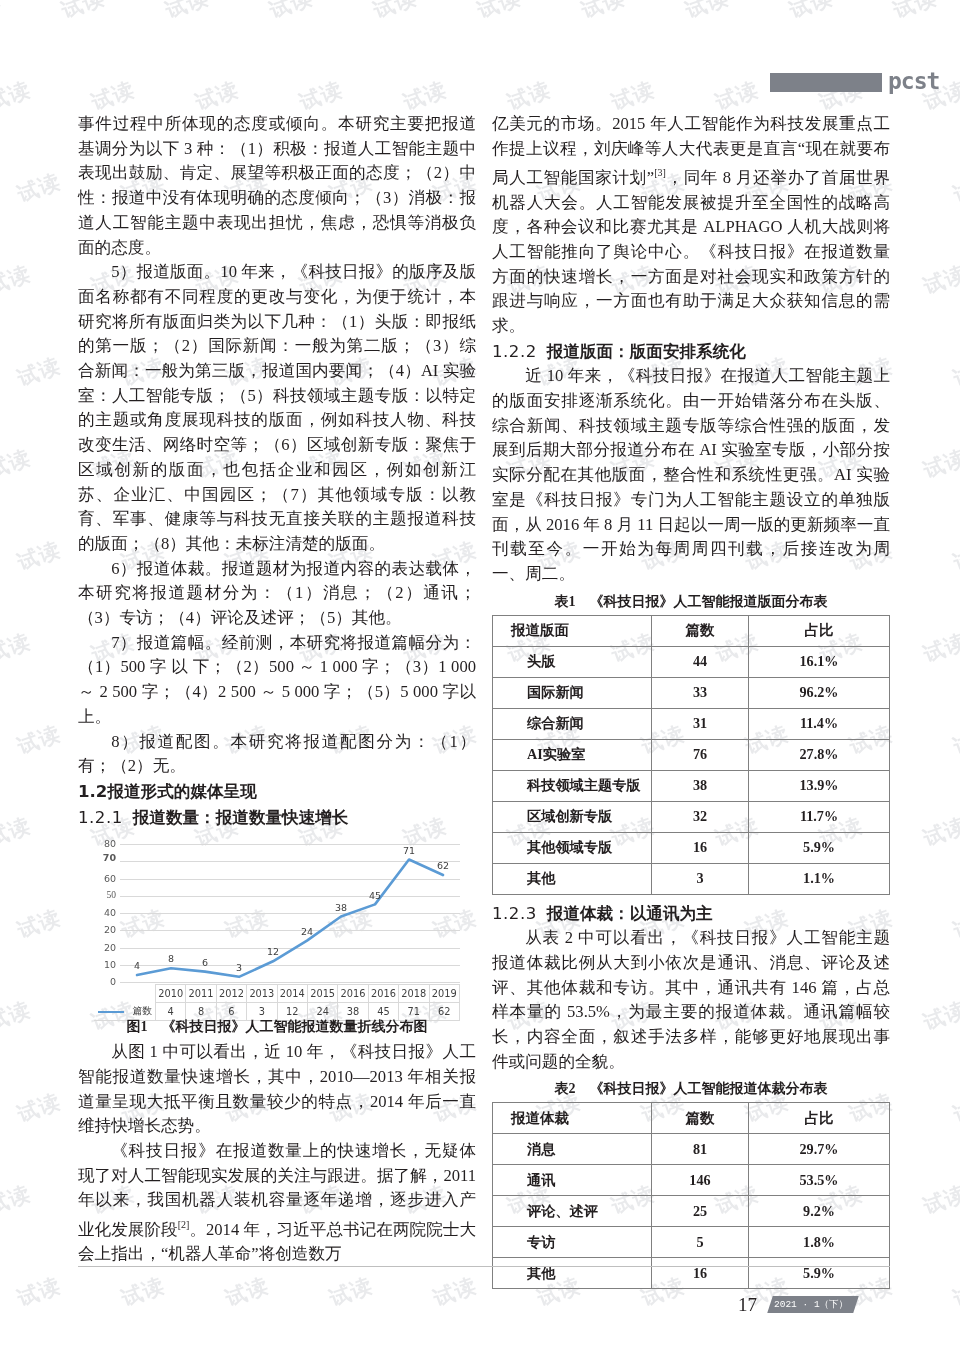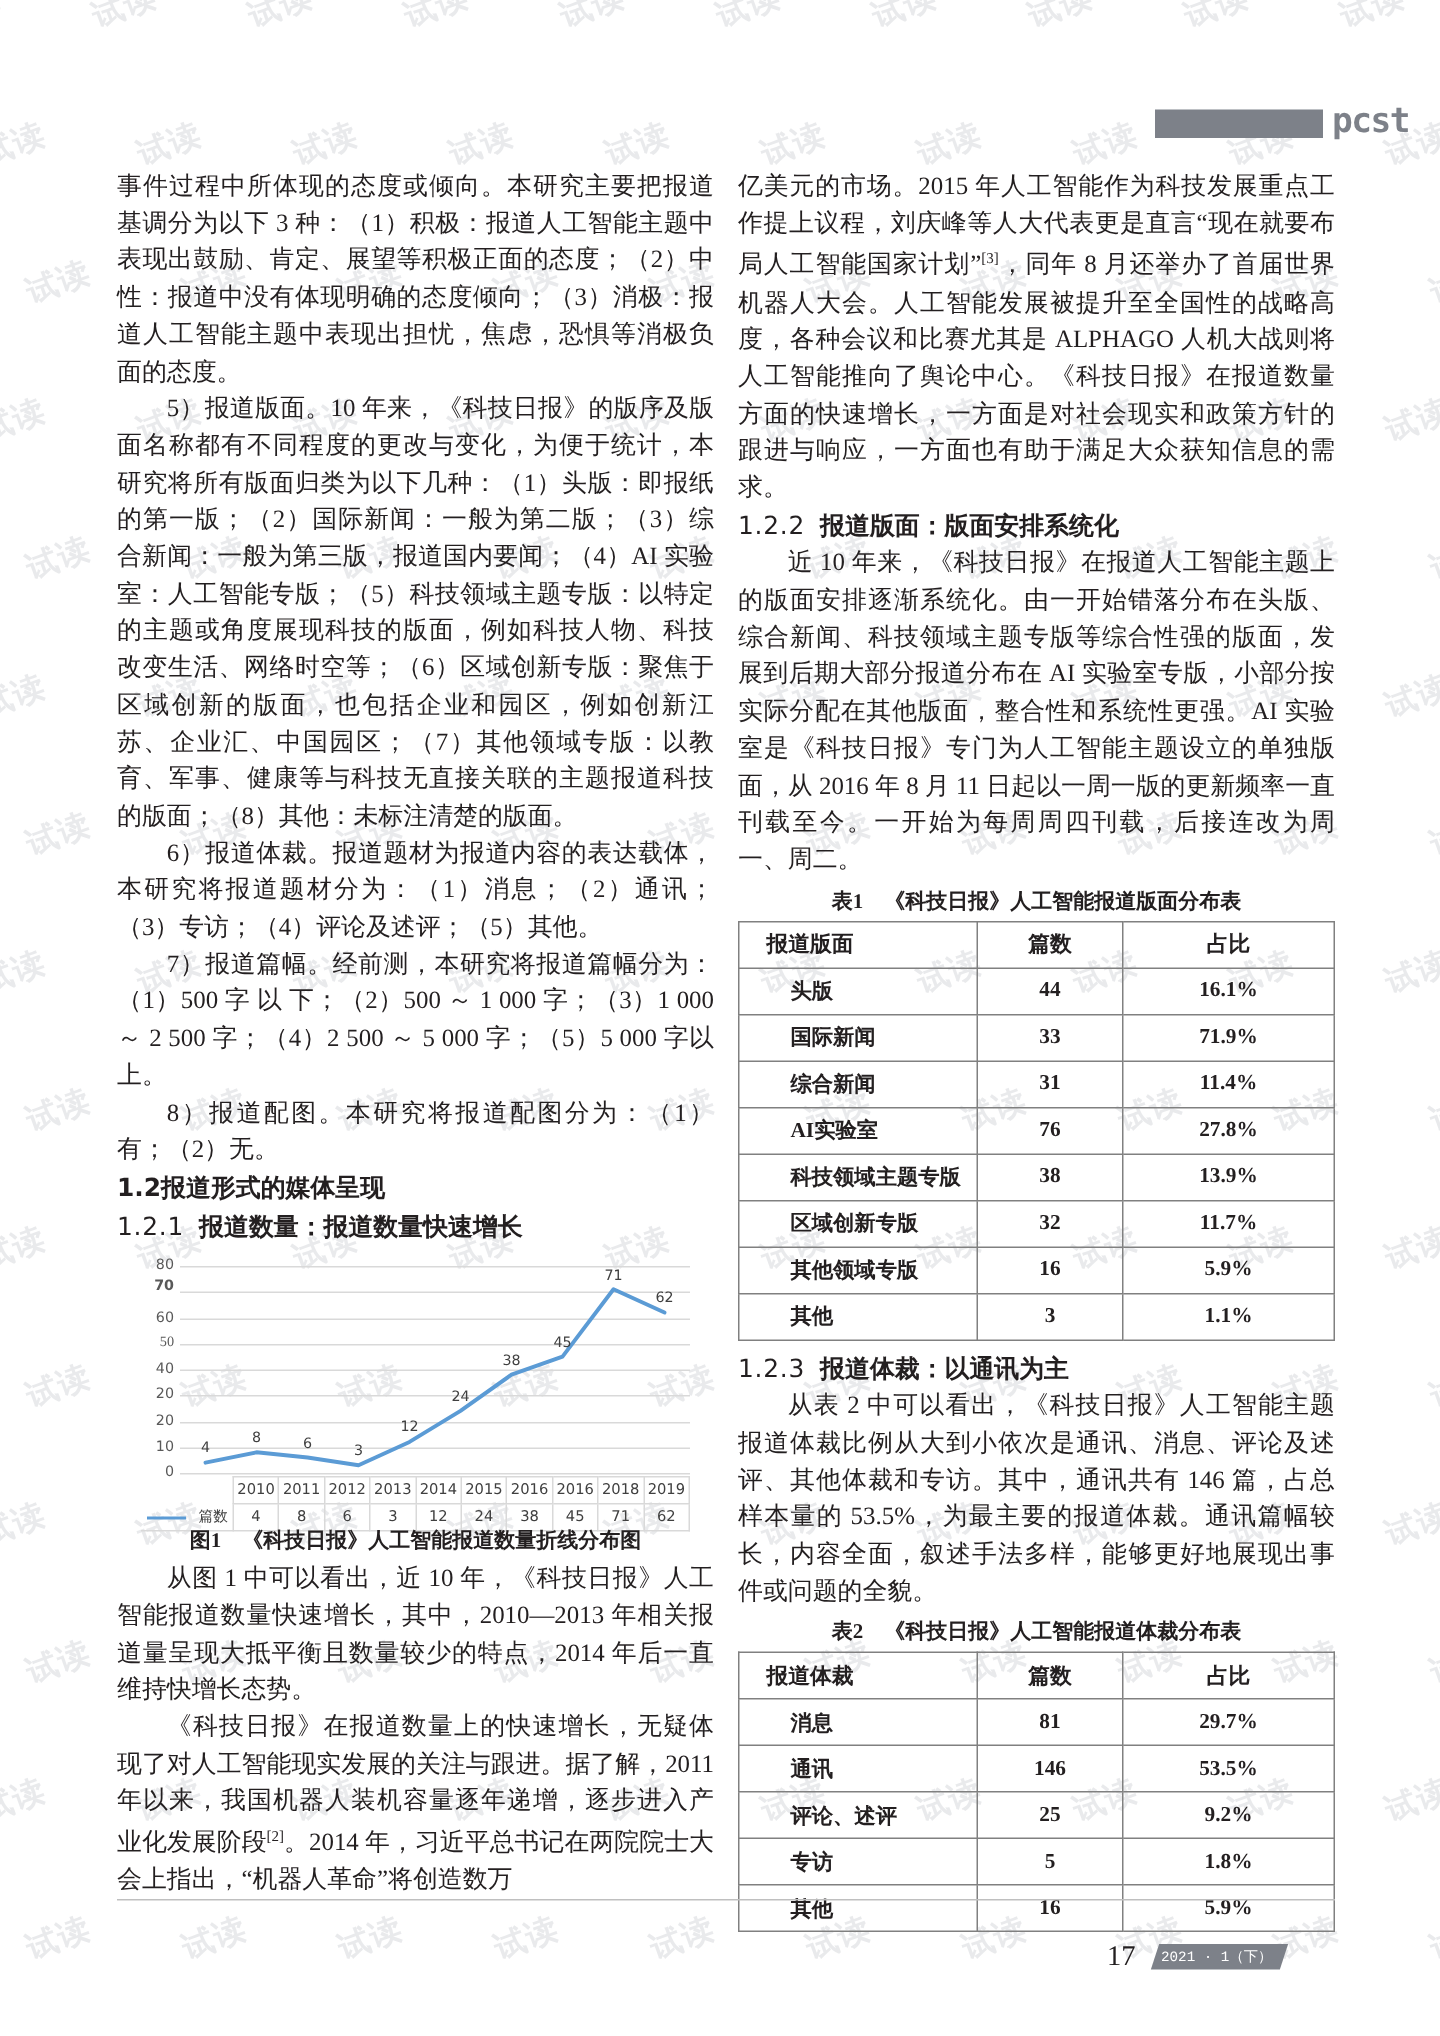--- a/index.html
+++ b/index.html
@@ -532,21 +532,21 @@
       </thead>
       <tbody>
           <tr>
             <td class="name">头版</td>
             <td class="c-num">44</td>
             <td class="c-pct">16.1%</td>
           </tr>
           <tr>
             <td class="name">国际新闻</td>
             <td class="c-num">33</td>
-            <td class="c-pct">71.9%</td>
+            <td class="c-pct">96.2%</td>
           </tr>
           <tr>
             <td class="name">综合新闻</td>
             <td class="c-num">31</td>
             <td class="c-pct">11.4%</td>
           </tr>
           <tr>
             <td class="name">AI实验室</td>
             <td class="c-num">76</td>
             <td class="c-pct">27.8%</td>

